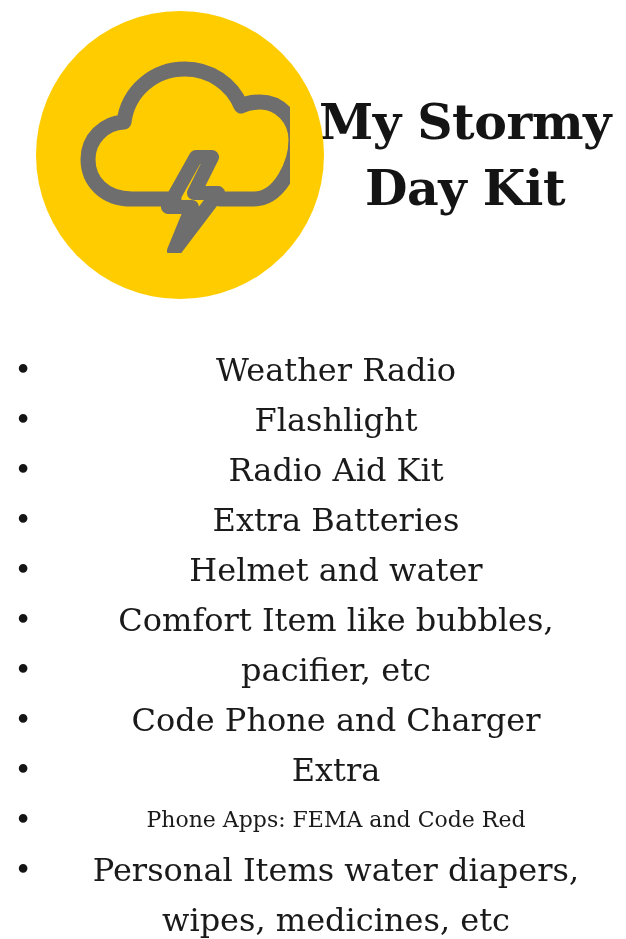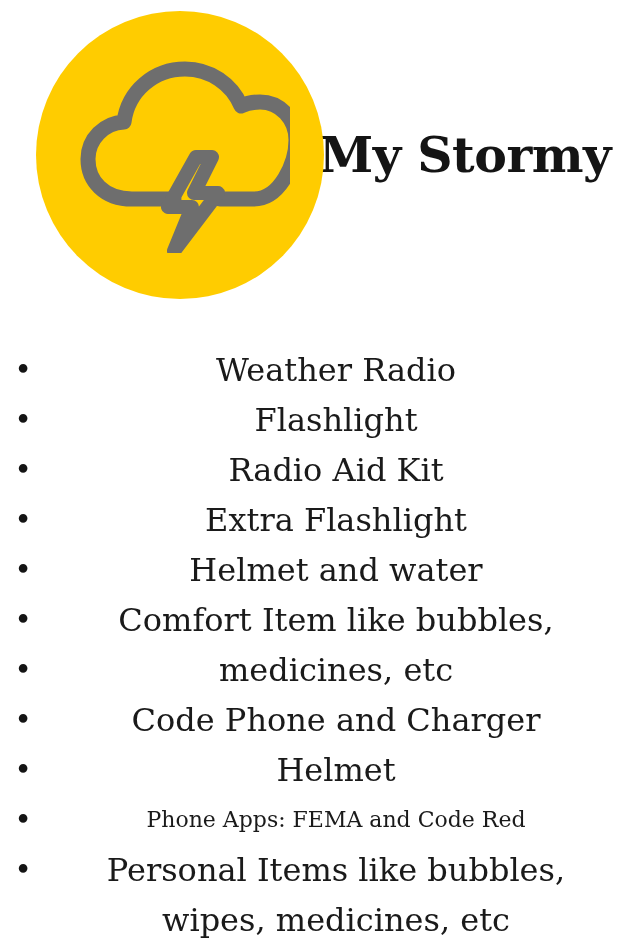--- a/index.html
+++ b/index.html
@@ -120,20 +120,21 @@
                  C 210 49, 226 66, 226 87
                  C 226 110, 210 146, 184 146
                  L 150 146
                  M 62 146 L 104 146" fill="none" stroke="#6E6E6E" stroke-width="15" stroke-linecap="round" stroke-linejoin="round"></path>
         <path d="M126 104 L 98 154 L 122 154 L 104 198 L 148 140 L 124 140 L 142 104 Z" fill="none" stroke="#6E6E6E" stroke-width="14" stroke-linecap="round" stroke-linejoin="round"></path>
       </svg>
     </div>
 
     <div class="title-block">
       <div class="title-line">My Stormy</div>
+      <div class="title-line">Day Kit</div>
     </div>
 
   </div>
 
   <ul class="list">
 
     <li class="list-item">
       <span class="bullet">•</span>
       <span class="item-text">Weather Radio</span>
     </li>
@@ -143,56 +144,56 @@
       <span class="item-text">Flashlight</span>
     </li>
 
     <li class="list-item">
       <span class="bullet">•</span>
       <span class="item-text">Radio Aid Kit</span>
     </li>
 
     <li class="list-item">
       <span class="bullet">•</span>
-      <span class="item-text">Extra Flashlight</span>
+      <span class="item-text">Extra Batteries</span>
     </li>
 
     <li class="list-item">
       <span class="bullet">•</span>
       <span class="item-text">Helmet and water</span>
     </li>
 
     <li class="list-item">
       <span class="bullet">•</span>
       <span class="item-text">Comfort Item like bubbles,</span>
     </li>
 
     <li class="list-item">
       <span class="bullet">•</span>
-      <span class="item-text">medicines, etc</span>
+      <span class="item-text">pacifier, etc</span>
     </li>
 
     <li class="list-item">
       <span class="bullet">•</span>
       <span class="item-text">Code Phone and Charger</span>
     </li>
 
     <li class="list-item">
       <span class="bullet">•</span>
-      <span class="item-text">Helmet</span>
+      <span class="item-text">Extra</span>
     </li>
 
     <li class="list-item">
       <span class="bullet">•</span>
       <span class="item-text small">Phone Apps: FEMA and Code Red</span>
     </li>
 
     <li class="list-item">
       <span class="bullet">•</span>
-      <span class="item-text">Personal Items like bubbles,</span>
+      <span class="item-text">Personal Items water diapers,</span>
     </li>
 
     <li class="list-item">
       <span class="bullet hidden">•</span>
       <span class="item-text">wipes, medicines, etc</span>
     </li>
 
   </ul>
 
 </div>

